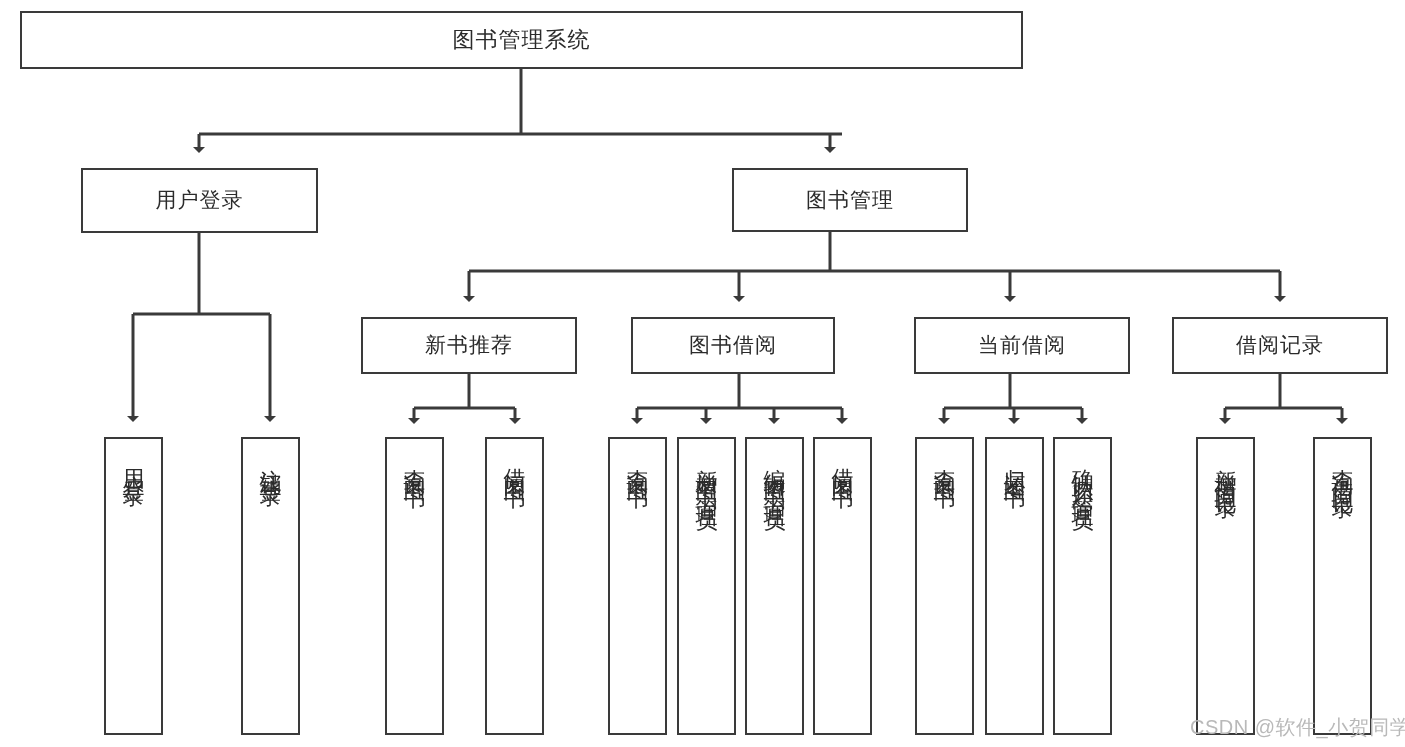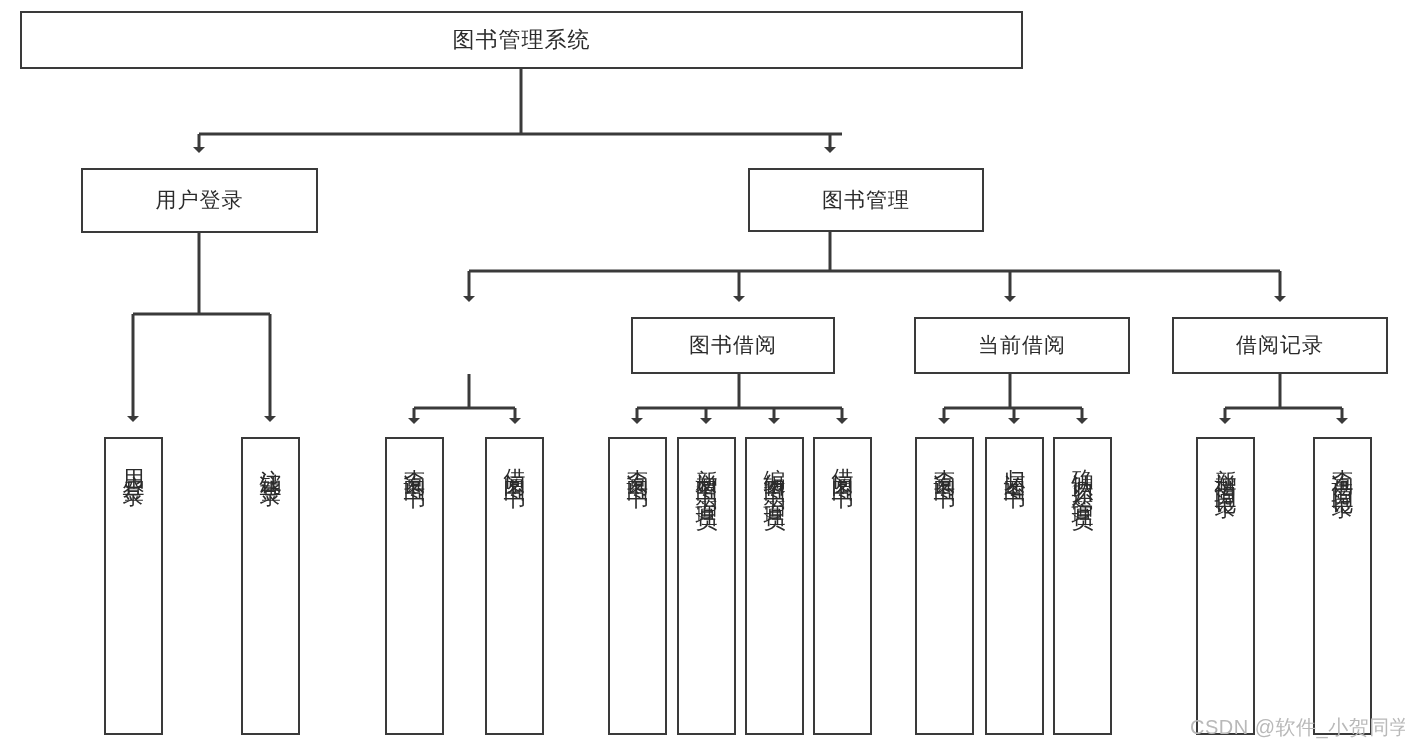--- a/index.html
+++ b/index.html
@@ -131,24 +131,27 @@
     </g>
   </svg>
 
   <div class="node horiz root" style="left: 20px; top: 11px; width: 1003px; height: 58px; border-color: rgb(58, 58, 58); background: rgb(255, 255, 255);">
     <span class="node-label" style="color: rgb(43, 43, 43);">图书管理系统</span>
   </div>
 
   <div class="node horiz" style="left: 81px; top: 168px; width: 237px; height: 65px; border-color: rgb(58, 58, 58); background: rgb(255, 255, 255);">
     <span class="node-label" style="color: rgb(43, 43, 43);">用户登录</span>
   </div>
-  <div class="node horiz" style="left: 748px; top: 168px; width: 236px; height: 64px; border-color: rgb(58, 58, 58); background: rgb(255, 255, 255);">
+  <div class="node horiz" style="left: 732px; top: 168px; width: 236px; height: 64px; border-color: rgb(58, 58, 58); background: rgb(255, 255, 255);">
     <span class="node-label" style="color: rgb(43, 43, 43);">图书管理</span>
   </div>
 
+  <div class="node horiz" style="left: 361px; top: 317px; width: 216px; height: 57px; border-color: rgb(58, 58, 58); background: rgb(255, 255, 255);">
+    <span class="node-label" style="color: rgb(43, 43, 43);">新书推荐</span>
+  </div>
   <div class="node horiz" style="left: 631px; top: 317px; width: 204px; height: 57px; border-color: rgb(58, 58, 58); background: rgb(255, 255, 255);">
     <span class="node-label" style="color: rgb(43, 43, 43);">图书借阅</span>
   </div>
   <div class="node horiz" style="left: 902px; top: 317px; width: 216px; height: 57px; border-color: rgb(58, 58, 58); background: rgb(255, 255, 255); margin-left: 12px;">
     <span class="node-label" style="color: rgb(43, 43, 43);">当前借阅</span>
   </div>
   <div class="node horiz" style="left: 1172px; top: 317px; width: 216px; height: 57px; border-color: rgb(58, 58, 58); background: rgb(255, 255, 255);">
     <span class="node-label" style="color: rgb(43, 43, 43);">借阅记录</span>
   </div>
 

